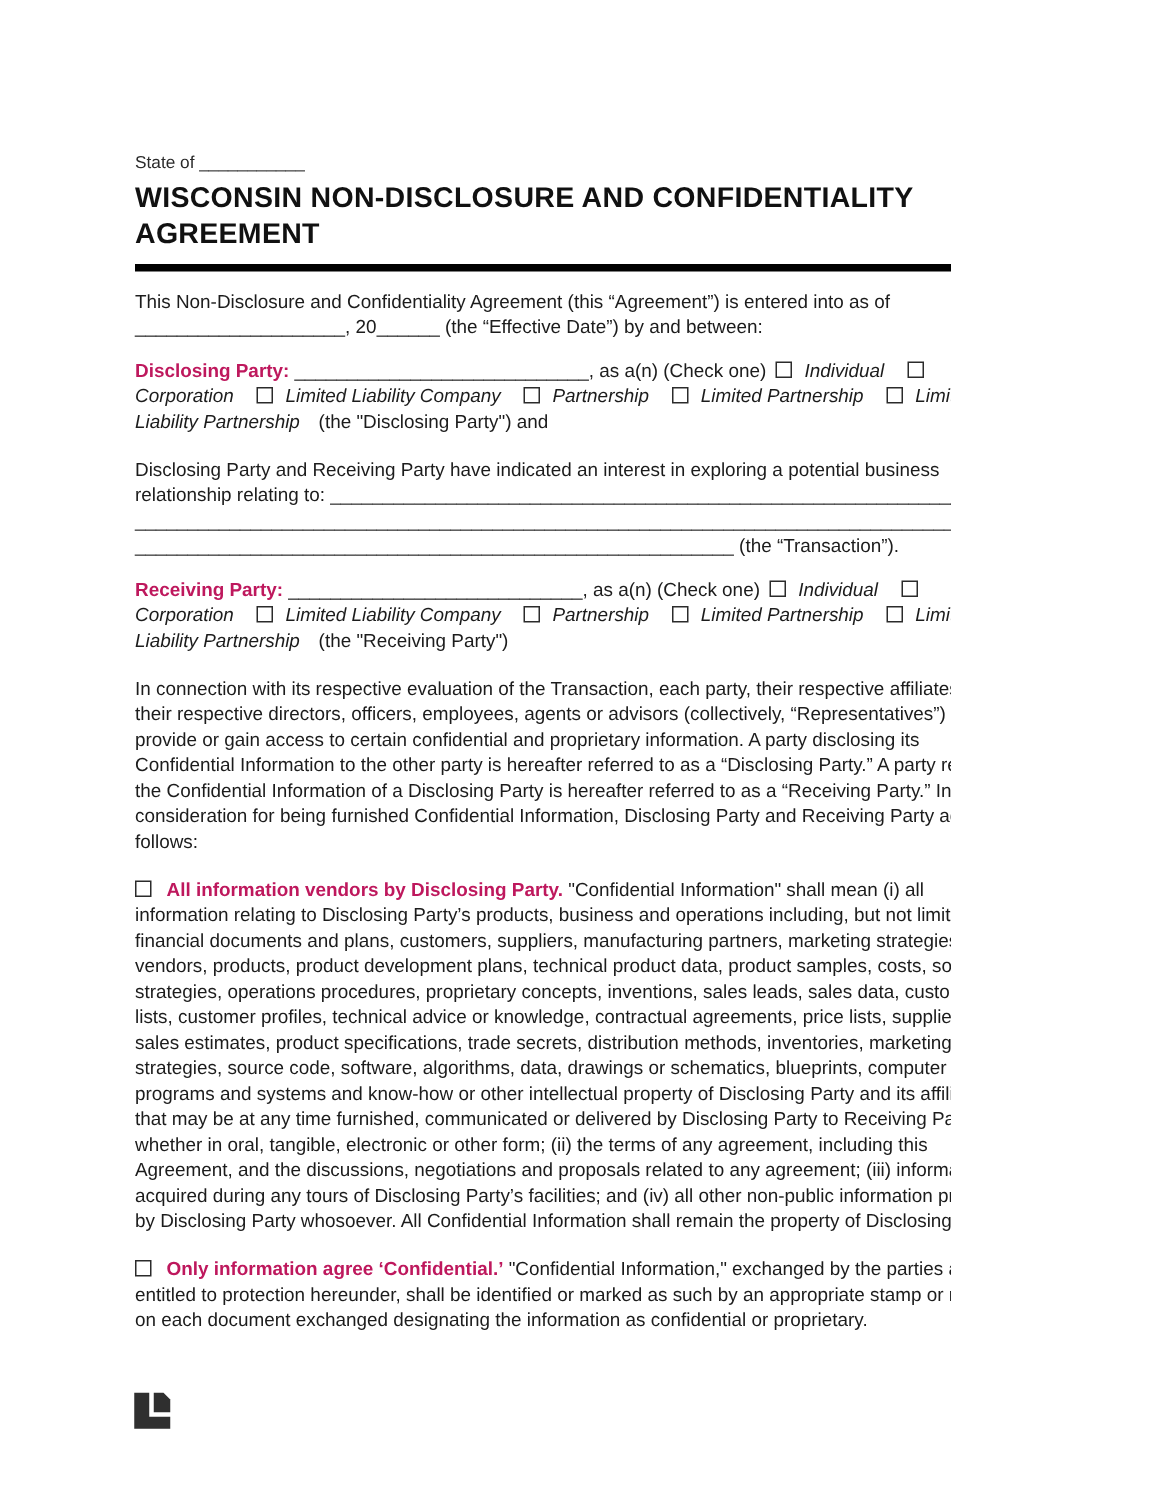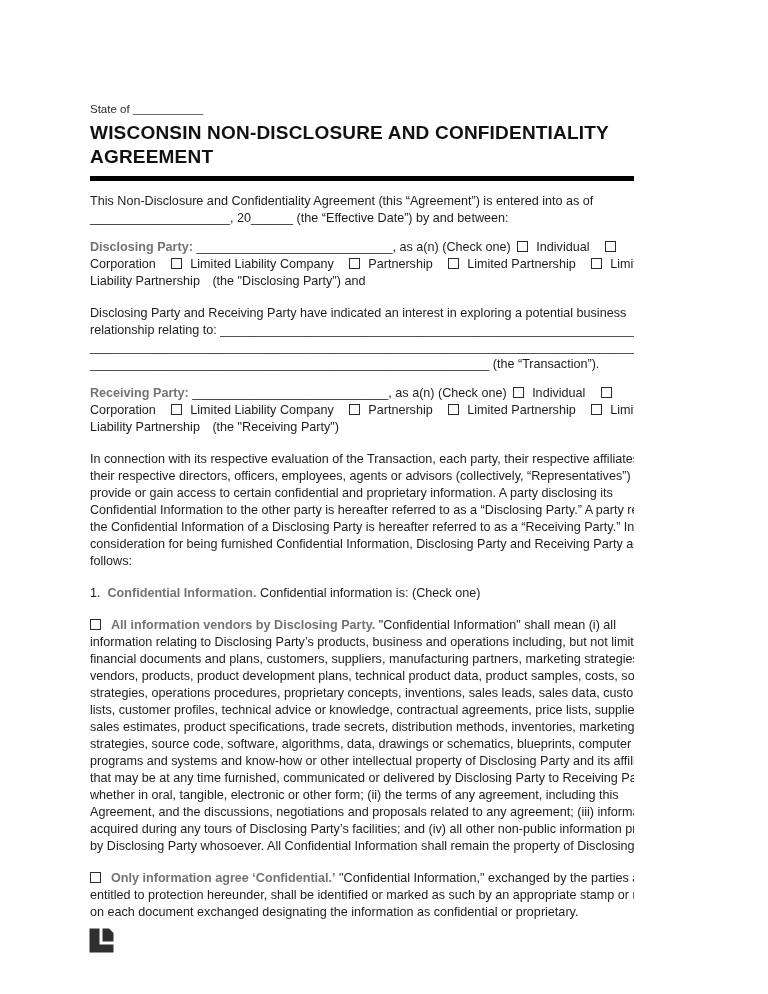--- a/index.html
+++ b/index.html
@@ -34,32 +34,32 @@
     letter-spacing:0.2px;
   }
   .rule {
     height:5px;
     background:#000000;
     margin-top:7px;
   }
   .para { margin:12px 0 0 0; }
   .para.first { }
   .para.gap-lg { margin-top:15px; }
-  strong { color:#737373; }
+  strong { color:#be185d; }
   .num { margin-right:7px; }
   .cb {
     display:inline-block;
     width:9px; height:9px;
     border:1px solid #2b2b2b;
     background:#ffffff;
     vertical-align:-0.5px;
     margin:0 8px 0 3px;
   }
   .cb-lead { margin-left:0; margin-right:10px; }
-  .opt { margin-right:9px; }
+  .opt { margin-right:9px;font-style:italic; }
   .fill {
     word-break:break-all;
     overflow-wrap:anywhere;
     color:#2a2a2a;
   }
   .logo {
     position:absolute;
     left:88px; top:927px;
     width:27px; height:27px;
   }
@@ -103,24 +103,20 @@
       <span class="cb"></span><span class="opt">Corporation</span>
       <span class="cb"></span><span class="opt">Limited Liability Company</span>
       <span class="cb"></span><span class="opt">Partnership</span>
       <span class="cb"></span><span class="opt">Limited Partnership</span>
       <span class="cb"></span><span class="opt">Limited Liability Partnership</span>
       <span>(the "Receiving Party")</span>
     </p>
 
     <p class="para gap-lg"><span>In connection with its respective evaluation of the Transaction, each party, their respective affiliates and their respective directors, officers, employees, agents or advisors (collectively, “Representatives”) may provide or gain access to certain confidential and proprietary information. A party disclosing its Confidential Information to the other party is hereafter referred to as a “Disclosing Party.” A party receiving the Confidential Information of a Disclosing Party is hereafter referred to as a “Receiving Party.” In consideration for being furnished Confidential Information, Disclosing Party and Receiving Party agree as follows:</span></p>
 
-    <p class="para gap-lg">
-      <span class="num">1.</span><strong>Confidential Information.</strong>
-      <span>Confidential information is: (Check one)</span>
-    </p>
 
     <p class="para gap-lg">
       <span class="cb cb-lead"></span><strong>All information vendors by Disclosing Party.</strong>
       <span>"Confidential Information" shall mean (i) all information relating to Disclosing Party’s products, business and operations including, but not limited to, financial documents and plans, customers, suppliers, manufacturing partners, marketing strategies, vendors, products, product development plans, technical product data, product samples, costs, sources, strategies, operations procedures, proprietary concepts, inventions, sales leads, sales data, customer lists, customer profiles, technical advice or knowledge, contractual agreements, price lists, supplier lists, sales estimates, product specifications, trade secrets, distribution methods, inventories, marketing strategies, source code, software, algorithms, data, drawings or schematics, blueprints, computer programs and systems and know-how or other intellectual property of Disclosing Party and its affiliates that may be at any time furnished, communicated or delivered by Disclosing Party to Receiving Party, whether in oral, tangible, electronic or other form; (ii) the terms of any agreement, including this Agreement, and the discussions, negotiations and proposals related to any agreement; (iii) information acquired during any tours of Disclosing Party’s facilities; and (iv) all other non-public information provided by Disclosing Party whosoever. All Confidential Information shall remain the property of Disclosing Party.</span>
     </p>
 
     <p class="para gap-lg">
       <span class="cb cb-lead"></span><strong>Only information agree ‘Confidential.’</strong>
       <span>"Confidential Information," exchanged by the parties and entitled to protection hereunder, shall be identified or marked as such by an appropriate stamp or marking on each document exchanged designating the information as confidential or proprietary.</span>
     </p>

